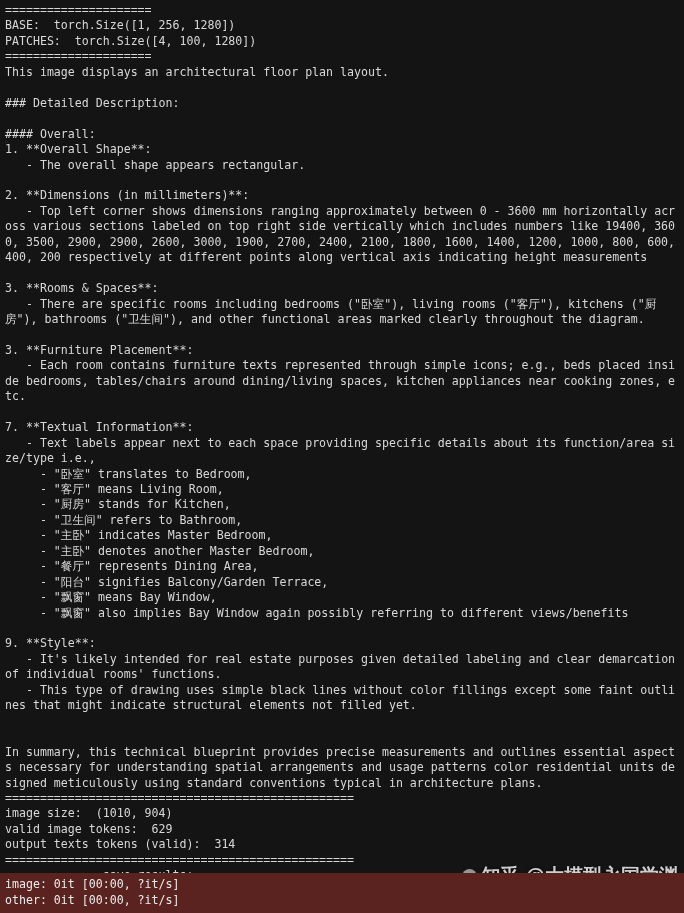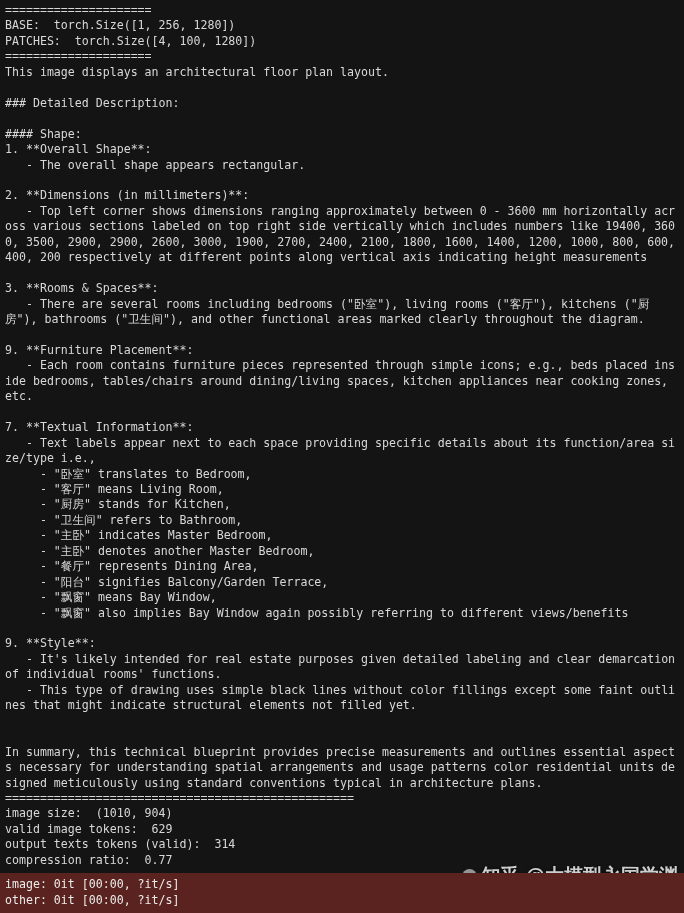--- a/index.html
+++ b/index.html
@@ -92,32 +92,32 @@
 
   <div class="console-body">
       <div class="line">=====================</div>
       <div class="line">BASE:  torch.Size([1, 256, 1280])</div>
       <div class="line">PATCHES:  torch.Size([4, 100, 1280])</div>
       <div class="line">=====================</div>
       <div class="line">This image displays an architectural floor plan layout.</div>
       <div class="line blank"></div>
       <div class="line">### Detailed Description:</div>
       <div class="line blank"></div>
-      <div class="line">#### Shape:</div>
+      <div class="line">#### Overall:</div>
       <div class="line">1. **Overall Shape**:</div>
       <div class="line">   - The overall shape appears rectangular.</div>
       <div class="line blank"></div>
       <div class="line">2. **Dimensions (in millimeters)**:</div>
       <div class="line">   - Top left corner shows dimensions ranging approximately between 0 - 3600 mm horizontally across various sections labeled on top right side vertically which includes numbers like 19400, 3600, 3500, 2900, 2900, 2600, 3000, 1900, 2700, 2400, 2100, 1800, 1600, 1400, 1200, 1000, 800, 600, 400, 200 respectively at different points along vertical axis indicating height measurements</div>
       <div class="line blank"></div>
       <div class="line">3. **Rooms &amp; Spaces**:</div>
-      <div class="line">   - There are several rooms including bedrooms ("卧室"), living rooms ("客厅"), kitchens ("厨房"), bathrooms ("卫生间"), and other functional areas marked clearly throughout the diagram.</div>
+      <div class="line">   - There are specific rooms including bedrooms ("卧室"), living rooms ("客厅"), kitchens ("厨房"), bathrooms ("卫生间"), and other functional areas marked clearly throughout the diagram.</div>
       <div class="line blank"></div>
-      <div class="line">9. **Furniture Placement**:</div>
-      <div class="line">   - Each room contains furniture pieces represented through simple icons; e.g., beds placed inside bedrooms, tables/chairs around dining/living spaces, kitchen appliances near cooking zones, etc.</div>
+      <div class="line">3. **Furniture Placement**:</div>
+      <div class="line">   - Each room contains furniture texts represented through simple icons; e.g., beds placed inside bedrooms, tables/chairs around dining/living spaces, kitchen appliances near cooking zones, etc.</div>
       <div class="line blank"></div>
       <div class="line">7. **Textual Information**:</div>
       <div class="line">   - Text labels appear next to each space providing specific details about its function/area size/type i.e.,</div>
       <div class="line">     - "卧室" translates to Bedroom,</div>
       <div class="line">     - "客厅" means Living Room,</div>
       <div class="line">     - "厨房" stands for Kitchen,</div>
       <div class="line">     - "卫生间" refers to Bathroom,</div>
       <div class="line">     - "主卧" indicates Master Bedroom,</div>
       <div class="line">     - "主卧" denotes another Master Bedroom,</div>
       <div class="line">     - "餐厅" represents Dining Area,</div>
@@ -128,21 +128,20 @@
       <div class="line">9. **Style**:</div>
       <div class="line">   - It's likely intended for real estate purposes given detailed labeling and clear demarcation of individual rooms' functions.</div>
       <div class="line">   - This type of drawing uses simple black lines without color fillings except some faint outlines that might indicate structural elements not filled yet.</div>
       <div class="line blank"></div>
       <div class="line blank"></div>
       <div class="line">In summary, this technical blueprint provides precise measurements and outlines essential aspects necessary for understanding spatial arrangements and usage patterns color residential units designed meticulously using standard conventions typical in architecture plans.</div>
       <div class="line">==================================================</div>
       <div class="line">image size:  (1010, 904)</div>
       <div class="line">valid image tokens:  629</div>
       <div class="line">output texts tokens (valid):  314</div>
-      <div class="line">compression ratio:  0.77</div>
       <div class="line">==================================================</div>
       <div class="line">==============save results:===============</div>
     </div>
 
   <div class="watermark">
     <span class="wm-logo"></span>
     <span>知乎 @大模型永国学渊</span>
   </div>
 
   <div class="progress-bar">

